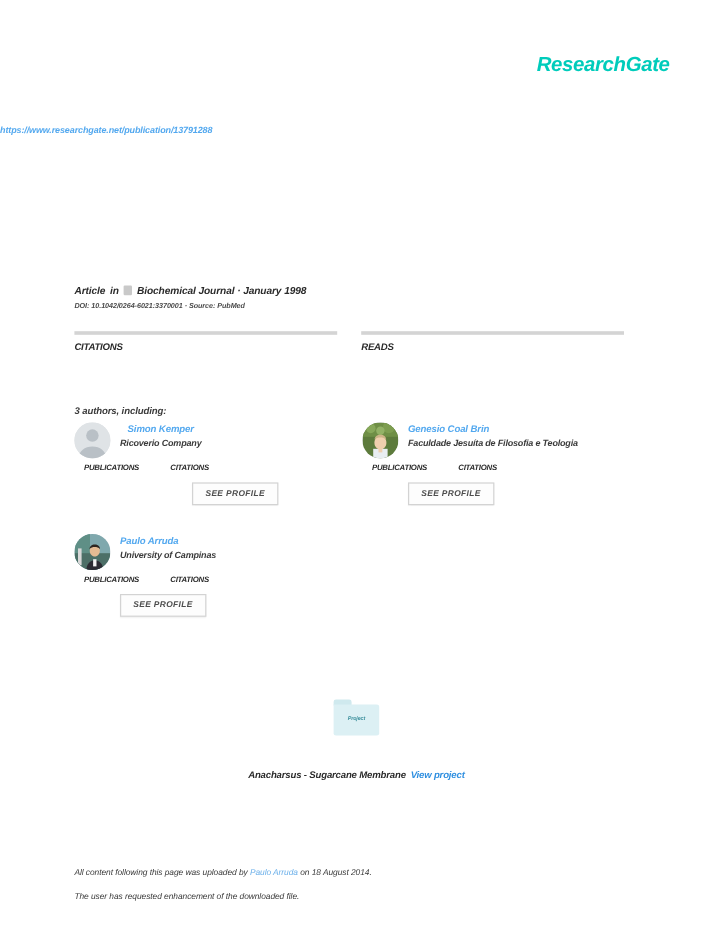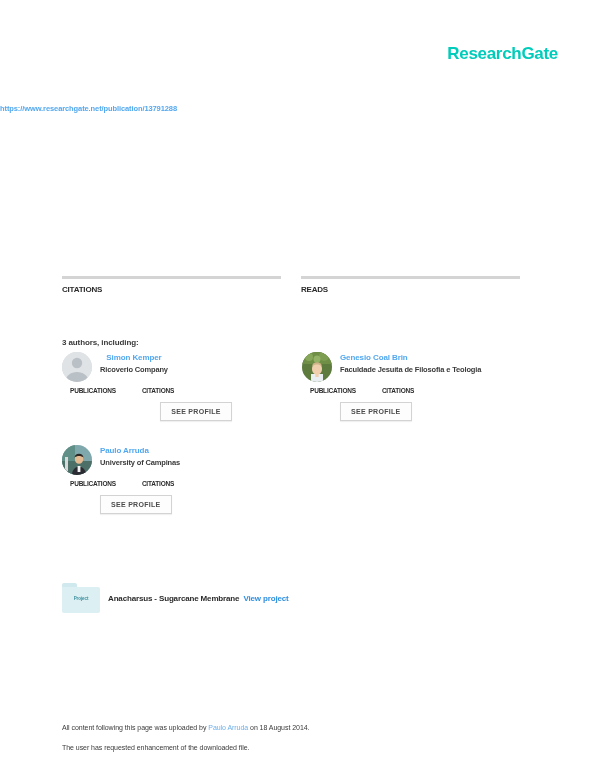--- a/index.html
+++ b/index.html
@@ -13,20 +13,21 @@
     font-family: "Liberation Sans", sans-serif;
     color: #231f20;
     position: relative;
     overflow: hidden;
   }
 
   .page {
     position: absolute;
     inset: 0;
     background: #ffffff;
+    font-style: italic;
   }
 
   
   .brand {
     position: absolute;
     top: 44px;
     right: 42px;
     font-size: 17px;
     font-weight: bold;
     letter-spacing: -0.3px;
@@ -202,22 +203,23 @@
     color: #2b2b2b;
     filter: blur(0.55px);
     letter-spacing: -0.15px;
   }
   .project-row {
     position: absolute;
     top: 583px;
     left: 62px;
     display: flex;
     align-items: center;
-    gap: 8px;
+    gap: 28px;
     width: 470px;
+    flex-direction: column;
   }
   .project-icon {
     width: 38px;
     height: 30px;
     flex: none;
     position: relative;
   }
   .project-icon .tab {
     position: absolute;
     left: 0; top: 0;
@@ -276,20 +278,29 @@
 </style>
 </head>
 <body>
 
 <div class="page">
 
   <div class="brand">ResearchGate</div>
 
   <div class="url-line">https://www.researchgate.net/publication/13791288</div>
 
+  <div class="article-meta">
+    <div class="article-line">
+      <span>Article</span>
+      <span>in</span>
+      <span class="doc-chip"></span>
+      <span>Biochemical Journal · January 1998</span>
+    </div>
+    <div class="article-doi">DOI: 10.1042/0264-6021:3370001 · Source: PubMed</div>
+  </div>
 
   <div class="stats">
     <div class="stat-col">
       <div class="stat-rule"></div>
       <div class="stat-num">CITATIONS</div>
     </div>
     <div class="stat-col right">
       <div class="stat-rule"></div>
       <div class="stat-num">READS</div>
     </div>

